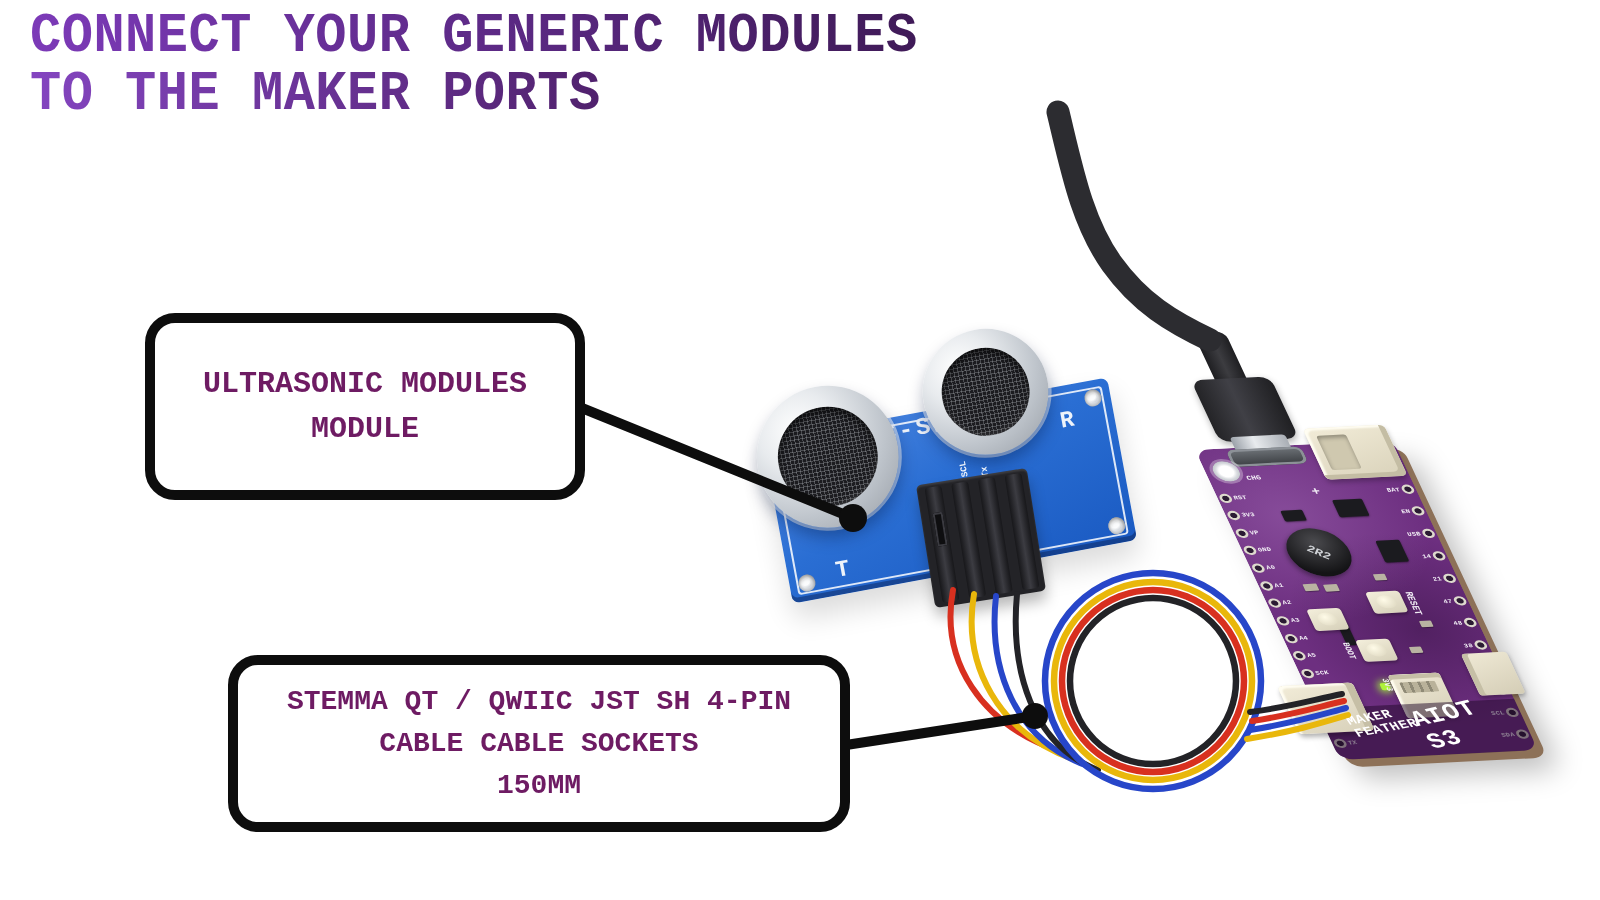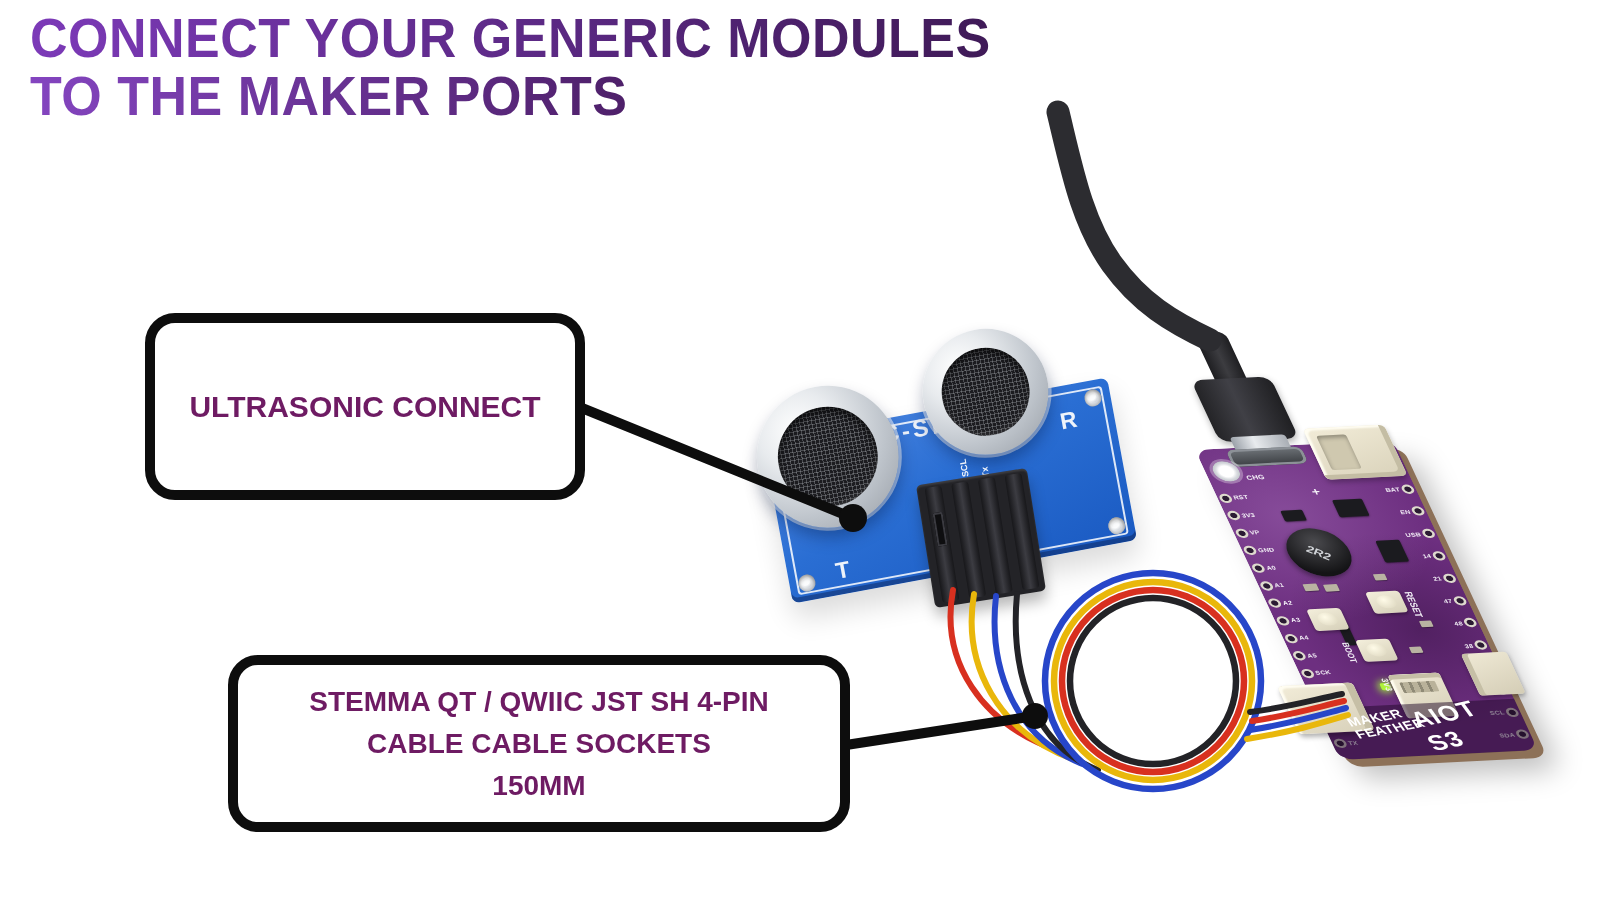--- a/index.html
+++ b/index.html
@@ -1,17 +1,17 @@
 <!DOCTYPE html>
 <html style="--t1a: #7c3ab8; --t1b: #3f1a57; --t2a: #8445c0; --t2b: #4a1d63; --callout-ink: #6e1b63; --board-purple: #6d2f80;"><head>
 <meta charset="utf-8">
 <style>
   html,body{margin:0;padding:0;background:#fff;}
   .stage{position:relative;width:1600px;height:900px;background:#fff;overflow:hidden;
-         font-family:Liberation Sans, sans-serif;}
+         font-family:Liberation Mono, monospace;}
 
   
   .title{position:absolute;left:30px;top:6px;z-index:6;}
   .t-line{font-weight:800;letter-spacing:.5px;line-height:1.12;
           -webkit-background-clip:text;background-clip:text;color:transparent;
           transform:scaleY(1.08);transform-origin:left top;}
   .t1{font-size:52px;background-image:linear-gradient(90deg,var(--t1a),var(--t1b));}
   .t2{font-size:52px;background-image:linear-gradient(90deg,var(--t2a),var(--t2b));width:640px;}
 
   
@@ -338,21 +338,22 @@
     <line x1="572" y1="404" x2="853" y2="518" stroke-width="10" stroke-linecap="round" stroke="#0d0d0d"></line>
     <circle cx="572" cy="404" r="11" fill="#0d0d0d"></circle>
     <circle cx="853" cy="518" r="14" fill="#0d0d0d"></circle>
 
     <line x1="833" y1="747" x2="1035" y2="716" stroke-width="10" stroke-linecap="round" stroke="#0d0d0d"></line>
     <circle cx="833" cy="747" r="11" fill="#0d0d0d"></circle>
     <circle cx="1035" cy="716" r="13" fill="#0d0d0d"></circle>
   </svg>
 
   <div class="callout callout1">
-    <div>ULTRASONIC CONNECT</div>
+    <div>ULTRASONIC MODULES</div>
+    <div>MODULE</div>
   </div>
 
   <div class="callout callout2">
     <div>STEMMA QT / QWIIC JST SH 4-PIN</div>
     <div>CABLE CABLE SOCKETS</div>
     <div>150MM</div>
   </div>
 
 </div>
 

